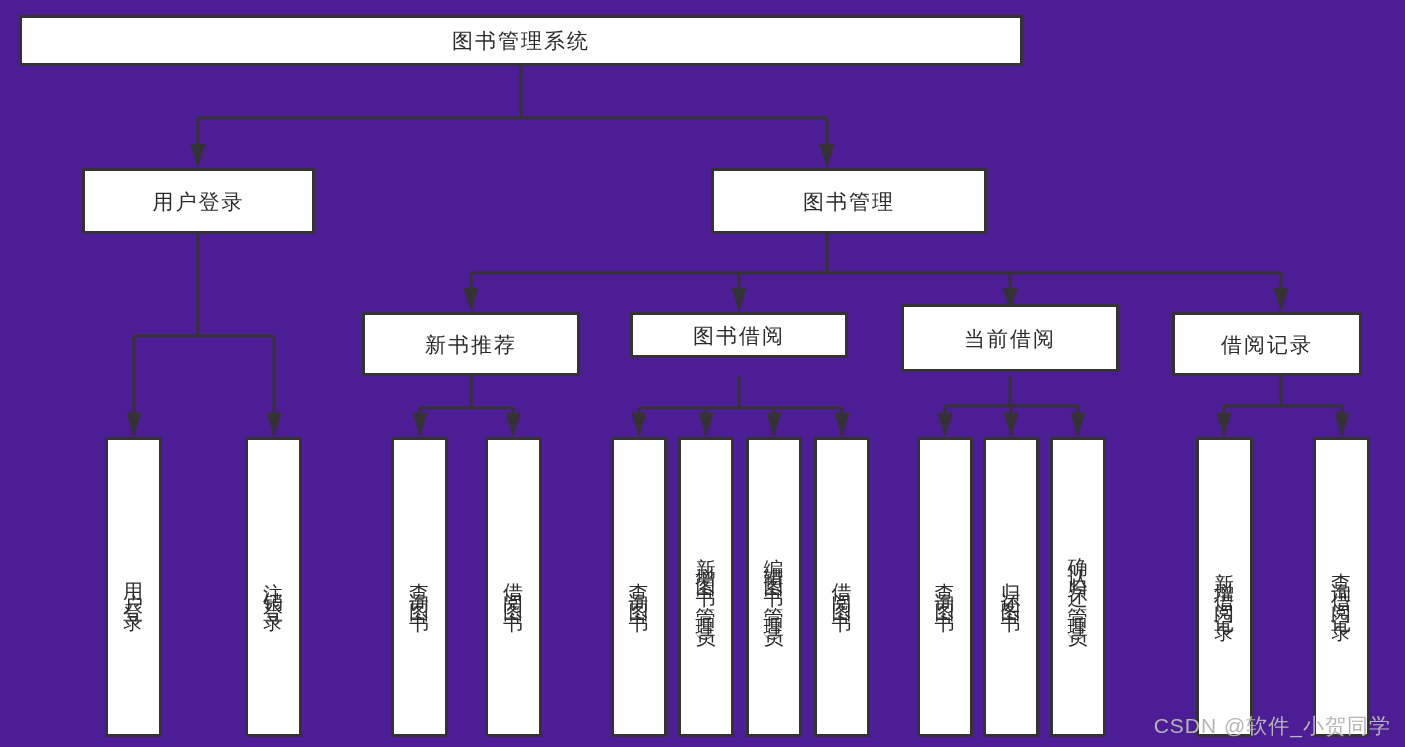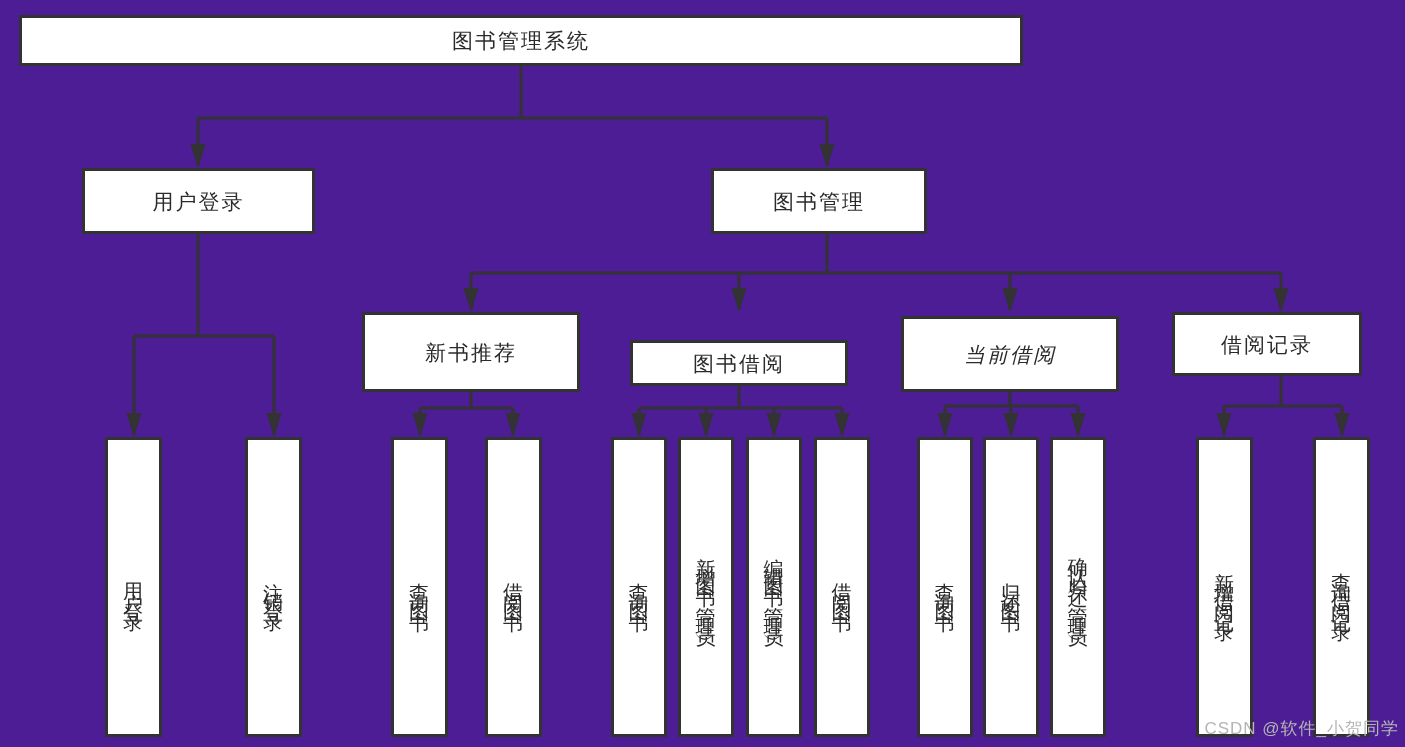--- a/index.html
+++ b/index.html
@@ -40,23 +40,23 @@
   .node.v span {
     writing-mode: vertical-rl;
     text-orientation: mixed;
     font-size: 20px;
     letter-spacing: 10px;
     line-height: 1;
     white-space: nowrap;
   }
   .watermark {
     position: absolute;
-    right: 6px;
+    right: 14px;
     bottom: 7px;
-    font-size: 17px;
+    font-size: 21px;
     letter-spacing: 1px;
     color: #b5b5b5;
     white-space: nowrap;
     text-align: right;
   }
 </style>
 </head>
 <body>
 
 <div class="stage">
@@ -101,31 +101,31 @@
     </g>
   </svg>
 
   <div class="node h" style="left:19px; top:15px; width:1004px; height:51px;">
     <span>图书管理系统</span>
   </div>
 
   <div class="node h" style="left:82px; top:168px; width:233px; height:66px;">
     <span>用户登录</span>
   </div>
-  <div class="node h" style="left:711px; top:168px; width:216px; height:66px;">
+  <div class="node h" style="left:711px; top:168px; width:276px; height:66px;">
     <span>图书管理</span>
   </div>
 
-  <div class="node h" style="left:362px; top:312px; width:218px; height:80px;">
+  <div class="node h" style="left:362px; top:312px; width:218px; height:64px;">
     <span>新书推荐</span>
   </div>
-  <div class="node h" style="left:630px; top:312px; width:218px; height:46px;margin-top:28px;">
+  <div class="node h" style="left:630px; top:312px; width:218px; height:46px;">
     <span>图书借阅</span>
   </div>
-  <div class="node h" style="left:901px; top:316px; width:218px; height:76px;font-style:italic;">
+  <div class="node h" style="left:901px; top:304px; width:218px; height:68px;">
     <span>当前借阅</span>
   </div>
   <div class="node h" style="left:1172px; top:312px; width:190px; height:64px;">
     <span>借阅记录</span>
   </div>
 
   <div class="node v" style="left:105px; top:437px; width:57px; height:300px;">
     <span>用户登录</span>
   </div>
   <div class="node v" style="left:245px; top:437px; width:57px; height:300px;">

